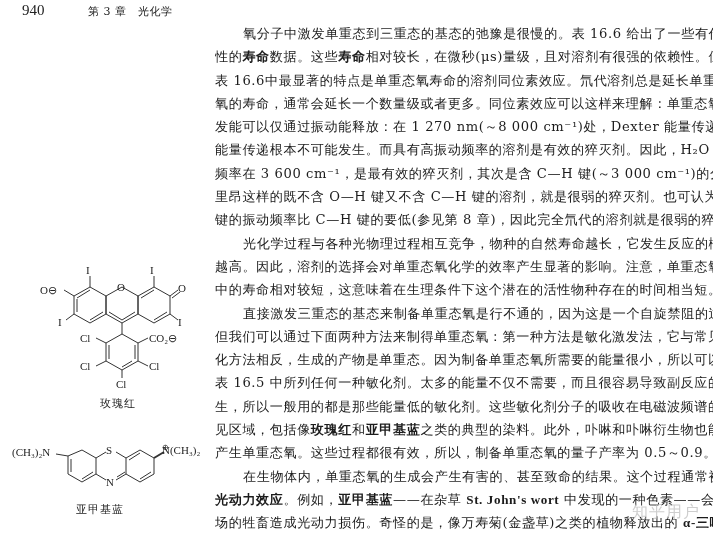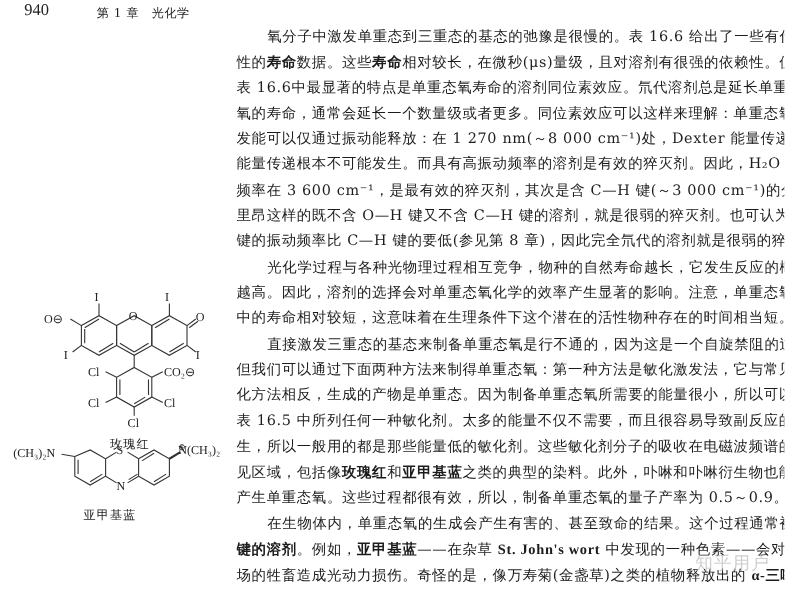--- a/index.html
+++ b/index.html
@@ -39,21 +39,21 @@
     position: absolute; right: 20px; bottom: 14px;
     font-family: "DejaVu Sans", sans-serif; font-size: 16px;
     color: rgba(190,190,190,0.75); letter-spacing: 1px;
   }
 </style>
 </head>
 <body>
 
 <div class="page-header">
   <span class="page-number">940</span>
-  <span class="chapter-title">第 1 章　光化学</span>
+  <span class="chapter-title">第 3 章　光化学</span>
 </div>
 
 <div class="body-text">
 
   <div>
     <span class="line indent">氧分子中激发单重态到三重态的基态的弛豫是很慢的。表 16.6 给出了一些有代表</span>
     <span class="line">性的<b>寿命</b>数据。这些<b>寿命</b>相对较长，在微秒(μs)量级，且对溶剂有很强的依赖性。但是</span>
     <span class="line">表 16.6中最显著的特点是单重态氧寿命的溶剂同位素效应。氘代溶剂总是延长单重态</span>
     <span class="line">氧的寿命，通常会延长一个数量级或者更多。同位素效应可以这样来理解：单重态氧的激</span>
     <span class="line">发能可以仅通过振动能释放：在 1 270 nm(～8 000 cm⁻¹)处，Dexter 能量传递或 Förster</span>
@@ -74,21 +74,21 @@
     <span class="line">但我们可以通过下面两种方法来制得单重态氧：第一种方法是敏化激发法，它与常见的敏</span>
     <span class="line">化方法相反，生成的产物是单重态。因为制备单重态氧所需要的能量很小，所以可以使用</span>
     <span class="line">表 16.5 中所列任何一种敏化剂。太多的能量不仅不需要，而且很容易导致副反应的产</span>
     <span class="line">生，所以一般用的都是那些能量低的敏化剂。这些敏化剂分子的吸收在电磁波频谱的可</span>
     <span class="line">见区域，包括像<b>玫瑰红</b>和<b>亚甲基蓝</b>之类的典型的染料。此外，卟啉和卟啉衍生物也能敏化</span>
     <span class="line last">产生单重态氧。这些过程都很有效，所以，制备单重态氧的量子产率为 0.5～0.9。</span>
   </div>
 
   <div>
     <span class="line indent">在生物体内，单重态氧的生成会产生有害的、甚至致命的结果。这个过程通常被称为</span>
-    <span class="line"><b>键的溶剂</b>。例如，<b>亚甲基蓝</b>——在杂草 <b>St. John's wort</b> 中发现的一种色素——会对畜牧</span>
+    <span class="line"><b>光动力效应</b>。例如，<b>亚甲基蓝</b>——在杂草 <b>St. John's wort</b> 中发现的一种色素——会对畜牧</span>
     <span class="line">场的牲畜造成光动力损伤。奇怪的是，像万寿菊(金盏草)之类的植物释放出的 <b>α-三噻吩</b></span>
     <span class="line">(α-terthienyl)——看起来更适合用作导电聚合物的化合物(参见第 17 章)——却被用作</span>
 
   </div>
 </div>
 
 <div class="figure" style="left:28px; top:262px; width:160px; height:150px;">
   <svg width="160" height="130" viewBox="0 0 160 130">
 
     <polygon class="bond" points="46,34 62,25 78,34 78,52 62,61 46,52"></polygon>
@@ -132,21 +132,21 @@
     <text class="atom" x="150" y="64">I</text>
     <text class="atom" x="52" y="80">Cl</text>
     <text class="atom" x="121" y="80">CO₂⊖</text>
     <text class="atom" x="52" y="108">Cl</text>
     <text class="atom" x="121" y="108">Cl</text>
     <text class="atom" x="88" y="126">Cl</text>
   </svg>
   <div class="fig-caption" style="left:72px; top:134px;">玫瑰红</div>
 </div>
 
-<div class="figure" style="left:4px; top:403px; width:200px; height:80px;">
+<div class="figure" style="left:4px; top:444px; width:200px; height:80px;">
   <svg width="200" height="52" viewBox="0 0 200 52">
 
     <polygon class="bond" points="64,12 78,6 92,14 92,30 78,38 64,30"></polygon>
     <line class="bond" x1="67" y1="28" x2="67" y2="15"></line>
     <line class="bond" x1="78" y1="35" x2="89" y2="28"></line>
 
     <line class="bond" x1="92" y1="14" x2="102" y2="8"></line>
     <line class="bond" x1="112" y1="8" x2="122" y2="14"></line>
     <line class="bond" x1="92" y1="30" x2="102" y2="36"></line>
     <line class="bond" x1="112" y1="36" x2="122" y2="30"></line>

